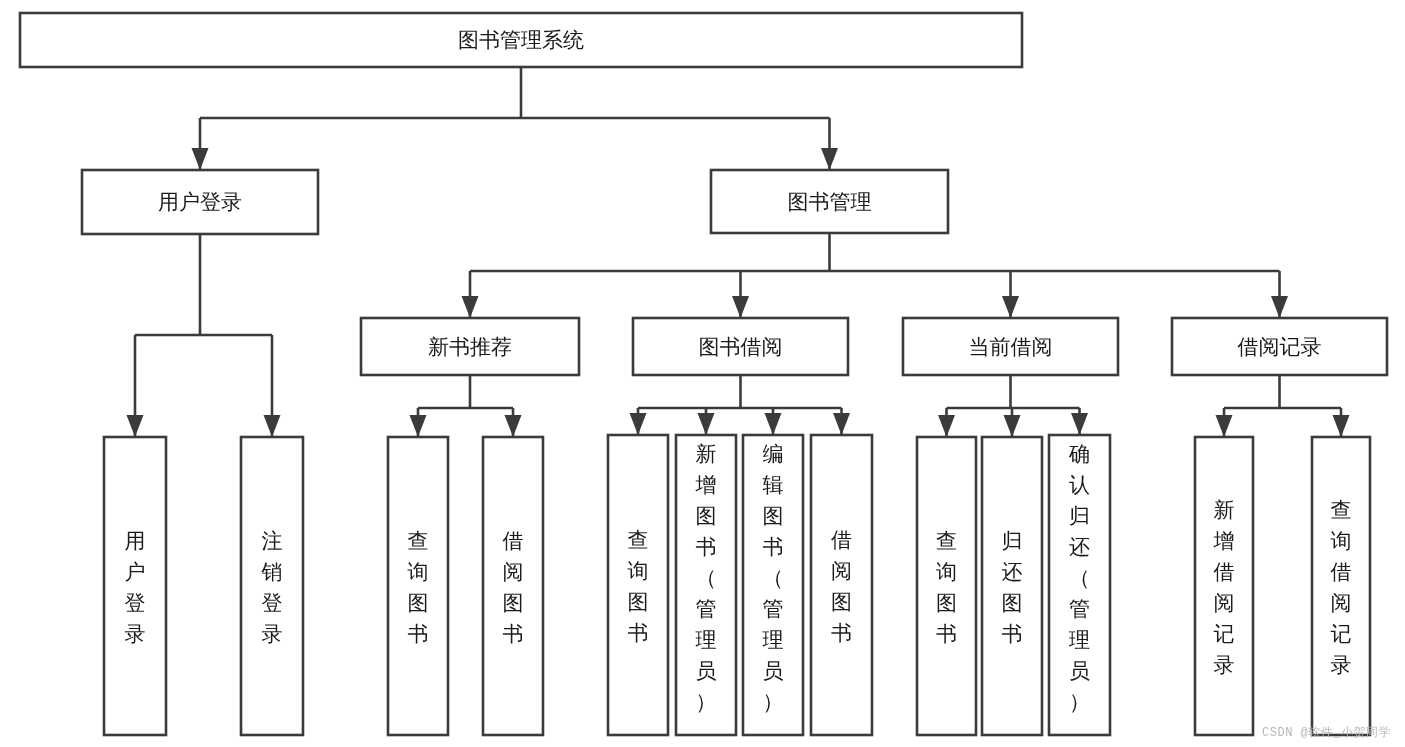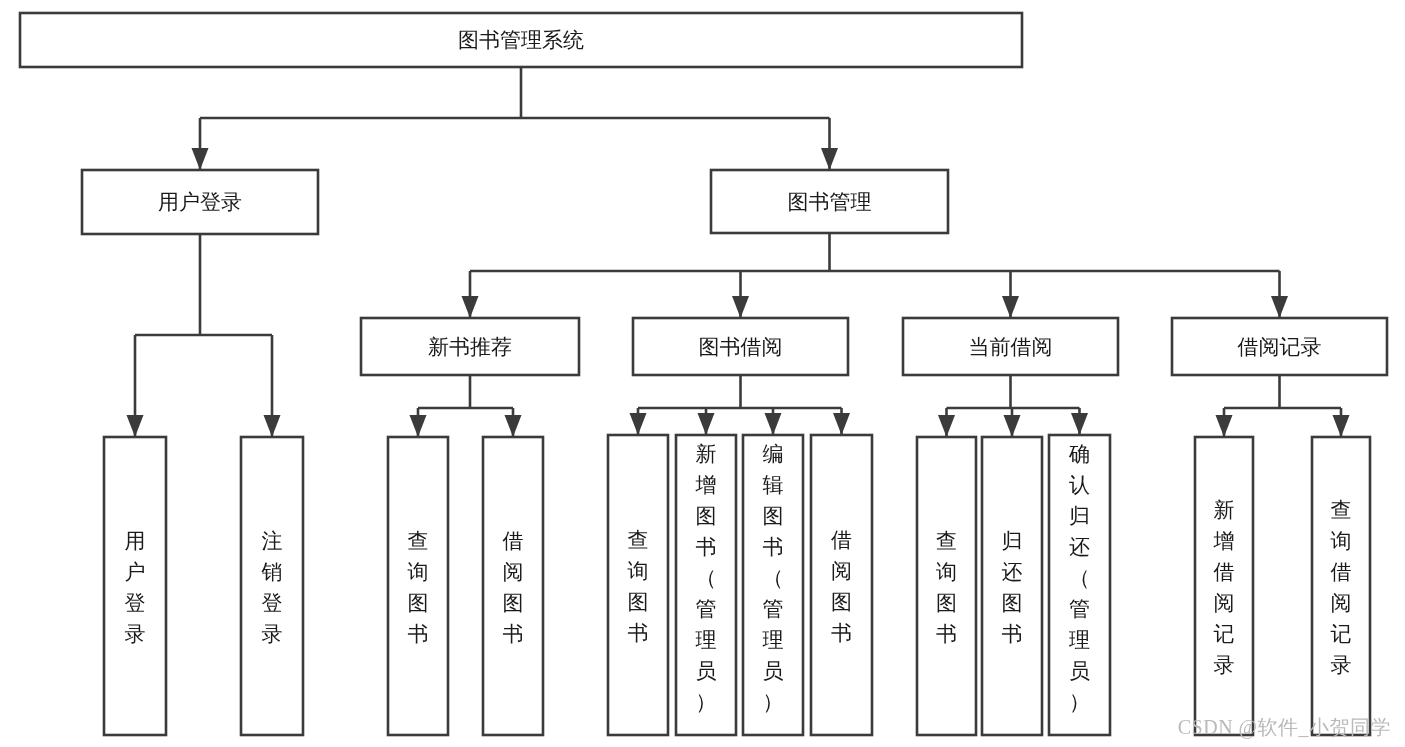--- a/index.html
+++ b/index.html
@@ -53,22 +53,22 @@
   .node-label-v {
     font-family: "DejaVu Sans", "Liberation Sans", sans-serif;
     font-size: 21px;
     fill: #1a1a1a;
     text-anchor: middle;
   }
   .watermark-text {
     position: absolute;
     right: 14px;
     bottom: 6px;
-    font-family: Liberation Serif, serif;
-    font-size: 20px;
+    font-family: Liberation Mono, monospace;
+    font-size: 12px;
     color: #b9b9b9;
     letter-spacing: 0.5px;
     white-space: nowrap;
     user-select: none;
   }
 </style>
 </head>
 <body>
 
 <div id="diagram-root">

